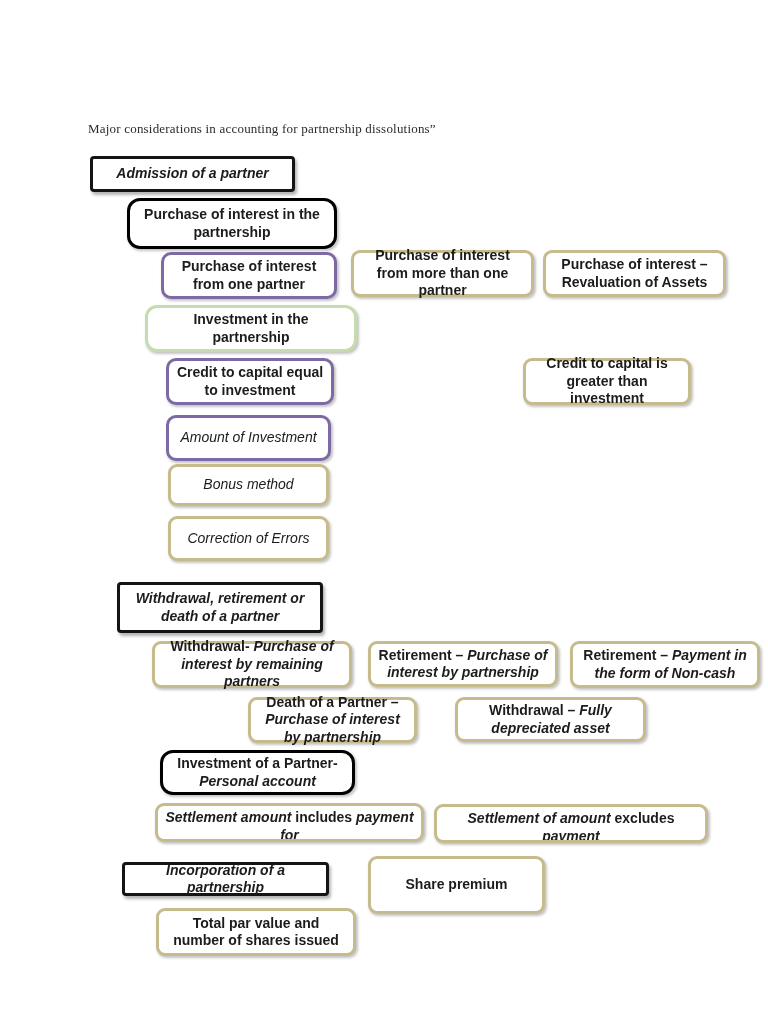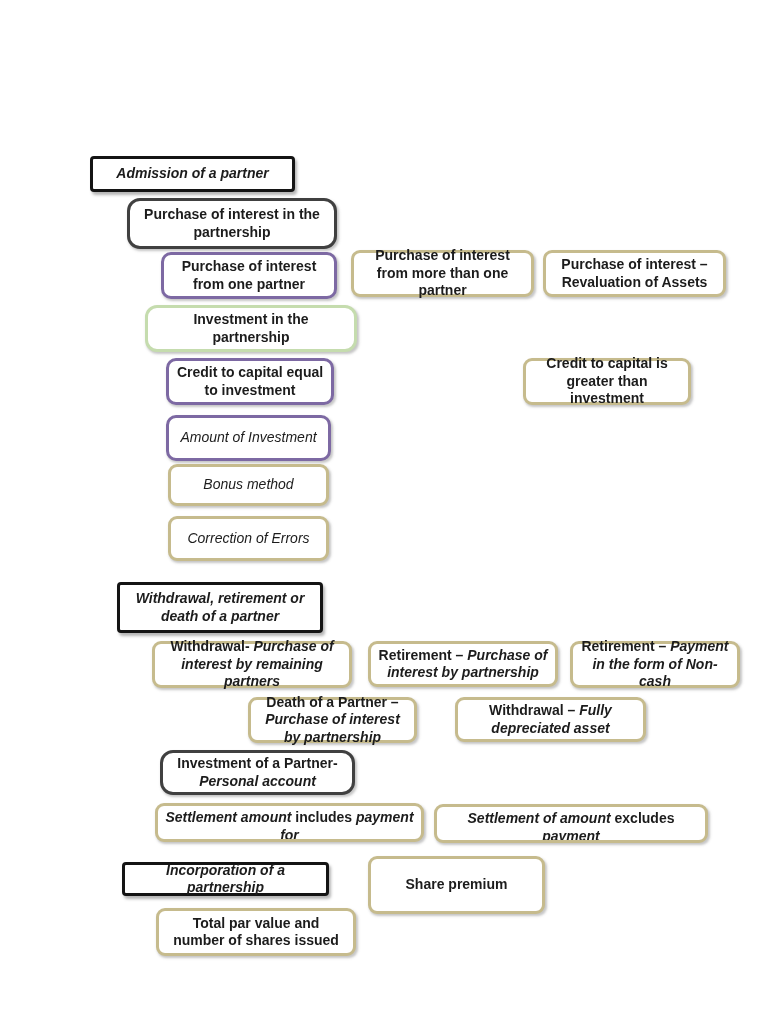--- a/index.html
+++ b/index.html
@@ -5,34 +5,35 @@
   html,body{margin:0;padding:0;background:#ffffff;}
   #page{position:relative;width:768px;height:1024px;background:#ffffff;overflow:hidden;
         font-family:"Liberation Sans",sans-serif;}
   #doc-title{position:absolute;left:88px;top:121px;margin:0;font-family:"Liberation Serif",serif;
         font-size:13px;font-weight:normal;color:#2b2b2b;letter-spacing:.2px;}
   .box{position:absolute;box-sizing:border-box;background:#ffffff;display:flex;flex-direction:column;
         align-items:center;justify-content:center;text-align:center;
         font-size:14px;font-weight:bold;color:#1c1c1c;line-height:1.25;padding:2px 7px;
         box-shadow:1.5px 2px 2.5px rgba(90,90,90,0.35);}
   .b-black{border:3.5px solid #141414;border-radius:4px;box-shadow:2px 3px 3px rgba(90,90,90,0.45);}
-  .b-orange{border:3px solid #404040;border-radius:13px;}
+  .b-orange{border:3px solid #000000;border-radius:13px;}
   .b-purple{border:3px solid #7d69a3;border-radius:10px;}
   .b-green{border:3px solid #c5dcae;border-radius:12px;}
   .b-tan{border:3px solid #c6bb8d;border-radius:9px;}
   .i{font-style:italic;}
   .rw{font-weight:normal;}
   .clip{justify-content:flex-start;padding-top:3px;overflow:hidden;}
   .clipline{display:block;height:14px;}
 </style>
 </head>
 <body>
 
 <div id="page">
 
+  <p id="doc-title">Major considerations in accounting for partnership dissolutions”</p>
 
   <div class="box b-black" style="left:90px;top:156px;width:205px;height:36px">
     <span class="i">Admission of a partner</span>
   </div>
 
   <div class="box b-orange" style="left:127px;top:198px;width:210px;height:51px">
     <span>Purchase of interest in the partnership</span>
   </div>
 
   <div class="box b-purple" style="left:161px;top:252px;width:176px;height:47px">
@@ -77,21 +78,21 @@
   </div>
 
   <div class="box b-tan" style="left:152px;top:641px;width:200px;height:47px">
     <span><span>Withdrawal- </span><span class="i">Purchase of interest by remaining partners</span></span>
   </div>
 
   <div class="box b-tan" style="left:368px;top:641px;width:190px;height:46px">
     <span><span>Retirement – </span><span class="i">Purchase of interest by partnership</span></span>
   </div>
 
-  <div class="box b-tan" style="left:570px;top:641px;width:170px;height:47px">
+  <div class="box b-tan" style="left:570px;top:641px;width:190px;height:47px">
     <span><span>Retirement – </span><span class="i">Payment in the form of Non-cash</span></span>
   </div>
 
   <div class="box b-tan" style="left:248px;top:697px;width:169px;height:46px">
     <span><span>Death of a Partner – </span><span class="i">Purchase of interest by partnership</span></span>
   </div>
 
   <div class="box b-tan" style="left:455px;top:697px;width:191px;height:45px">
     <span><span>Withdrawal – </span><span class="i">Fully depreciated asset</span></span>
   </div>

